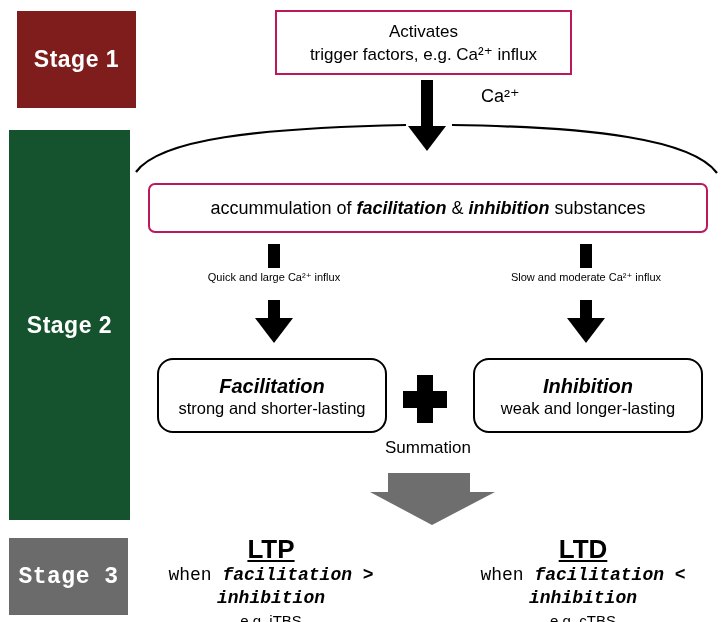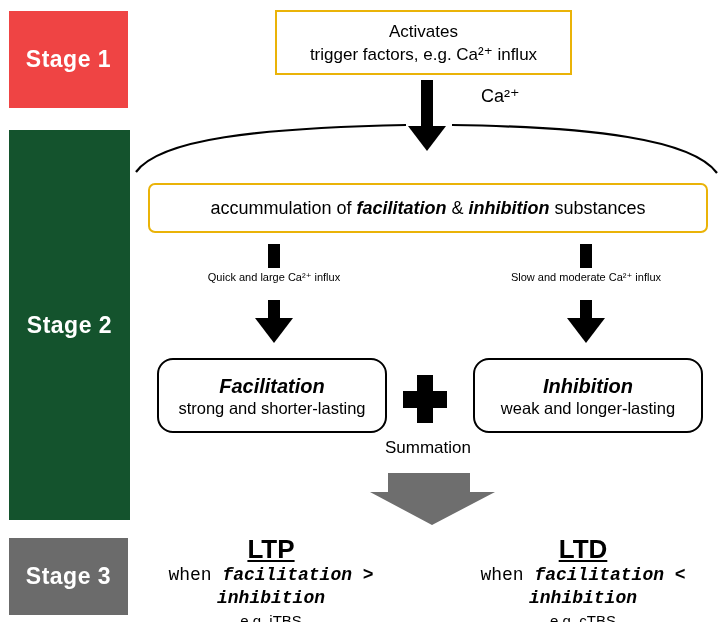--- a/index.html
+++ b/index.html
@@ -13,25 +13,25 @@
   }
 
   
   .stage{
     position:absolute;left:9px;
     display:flex;align-items:center;justify-content:center;
     color:#ffffff;font-weight:bold;font-size:23px;letter-spacing:.5px;
   }
   .stage1{top:11px;width:119px;height:97px;background:#9d9d9d;}
   .stage2{top:130px;width:121px;height:390px;background:#898989;}
-  .stage3{top:538px;width:119px;height:77px;background:#6b6b6b;}
+  .stage3{top:538px;width:119px;height:77px;background:#6b6b6b;font-family:Liberation Mono, monospace;}
 
   
   .rect-box{
-    position:absolute;background:#fff;border:2px solid #eab308;
+    position:absolute;background:#fff;border:2px solid #be185d;
     display:flex;flex-direction:column;align-items:center;justify-content:center;
     text-align:center;box-sizing:border-box;
   }
   .top-box{left:275px;top:10px;width:297px;height:65px;font-size:17px;line-height:23px;}
   .accum-box{left:148px;top:183px;width:560px;height:50px;font-size:18px;border-radius:7px;}
   .bi{font-weight:bold;font-style:italic;}
   .b{font-weight:bold;}
 
   
   .round-box{
@@ -67,21 +67,21 @@
   .outcome .when{font-size:18px;line-height:23px;font-family:Liberation Mono, monospace;}
   .outcome .example{font-size:15px;line-height:21px;}
 
   svg{position:absolute;overflow:visible;}
 </style>
 </head>
 <body>
 
 <div class="canvas">
 
-  <div class="stage stage1" style="background-color: #ef4444;">
+  <div class="stage stage1" style="background-color: #7f1d1d; margin-left: 8px;">
     <span>Stage 1</span>
   </div>
   <div class="stage stage2" style="background-color: #14532d;">
     <span>Stage 2</span>
   </div>
   <div class="stage stage3" style="background-color: rgb(107, 107, 107);">
     <span>Stage 3</span>
   </div>
 
   <div class="rect-box top-box">

